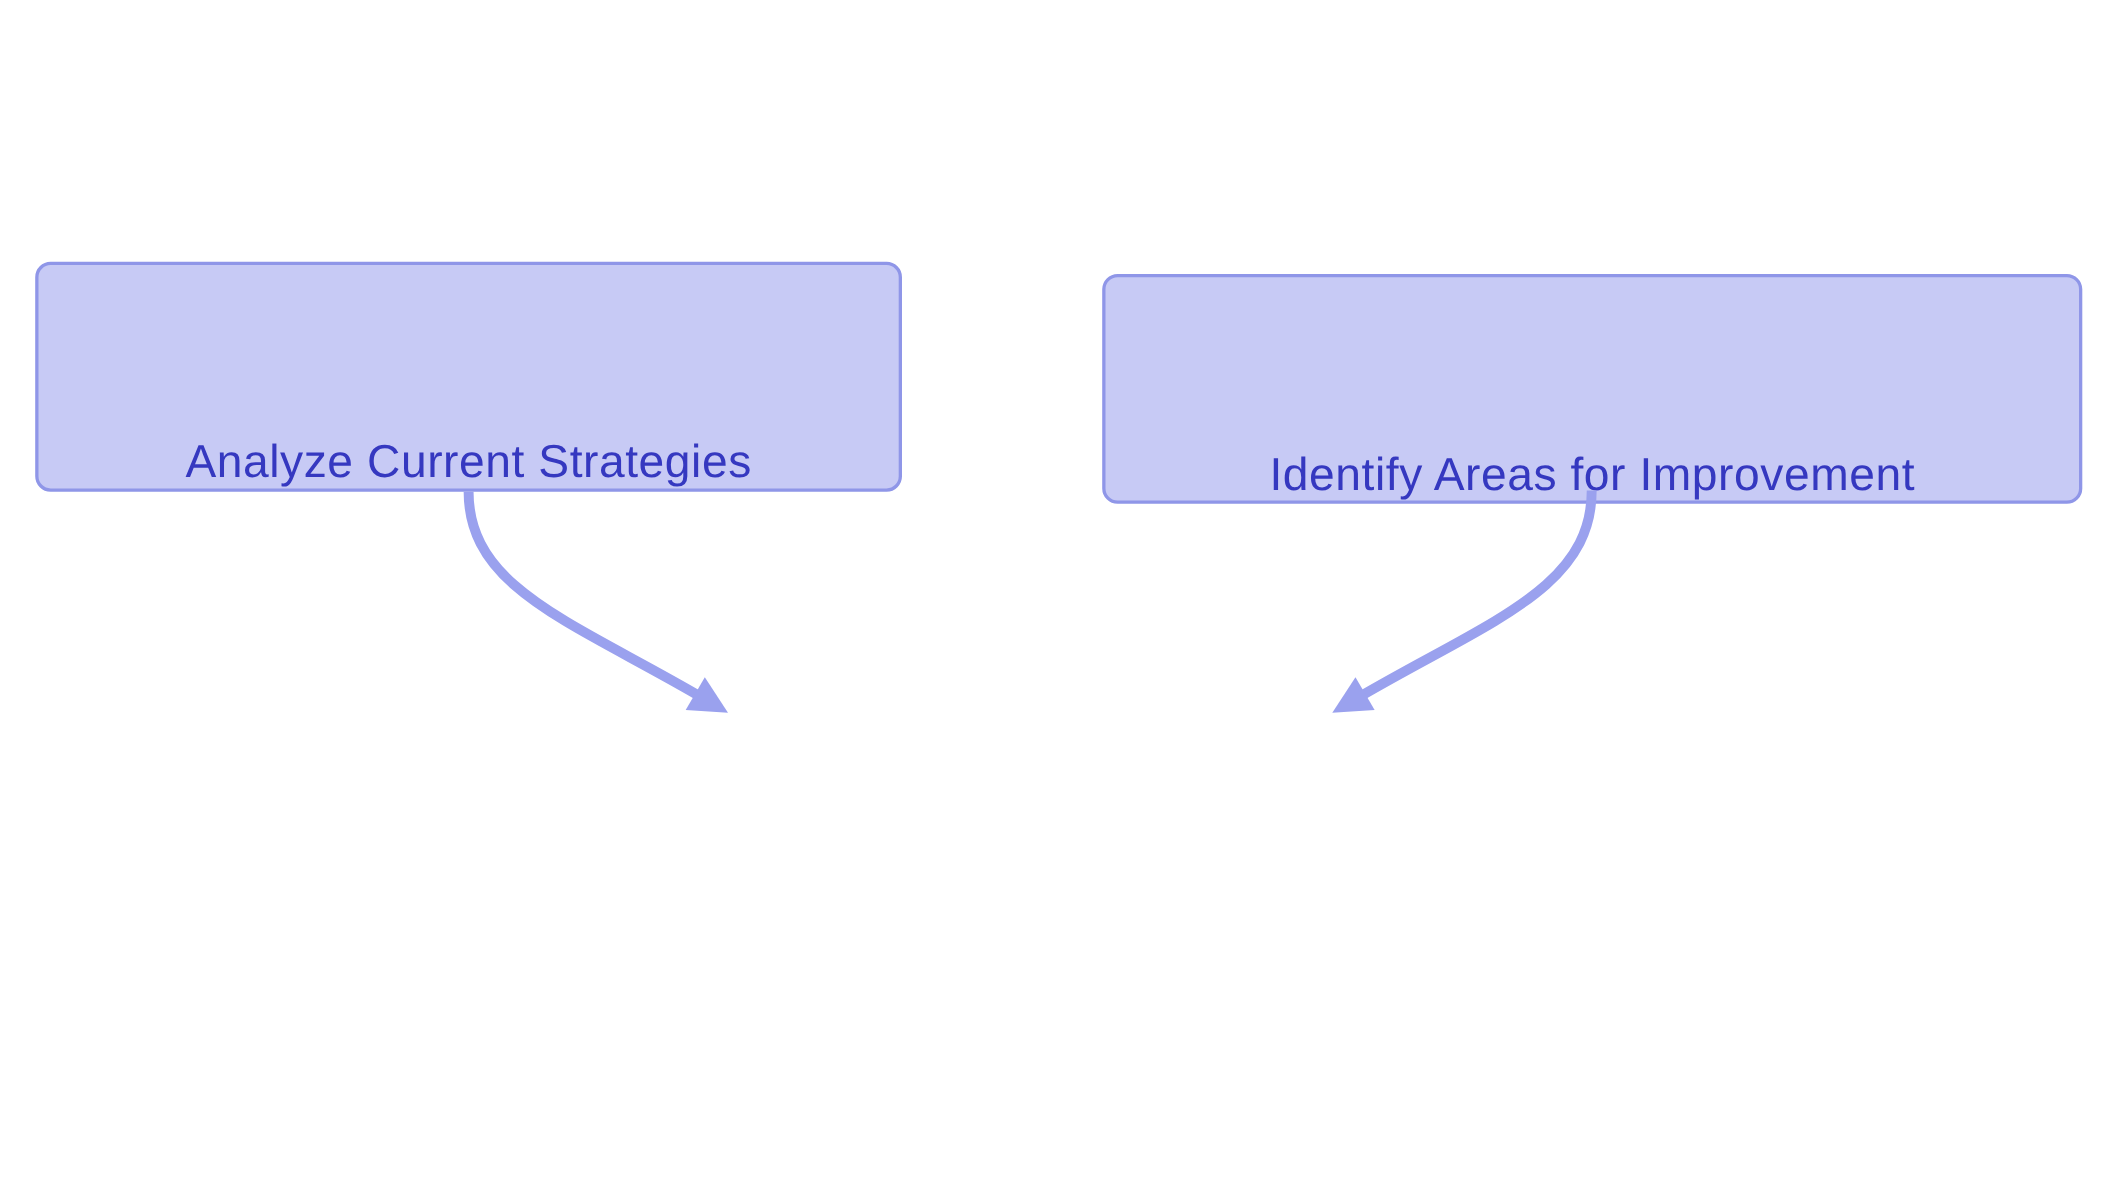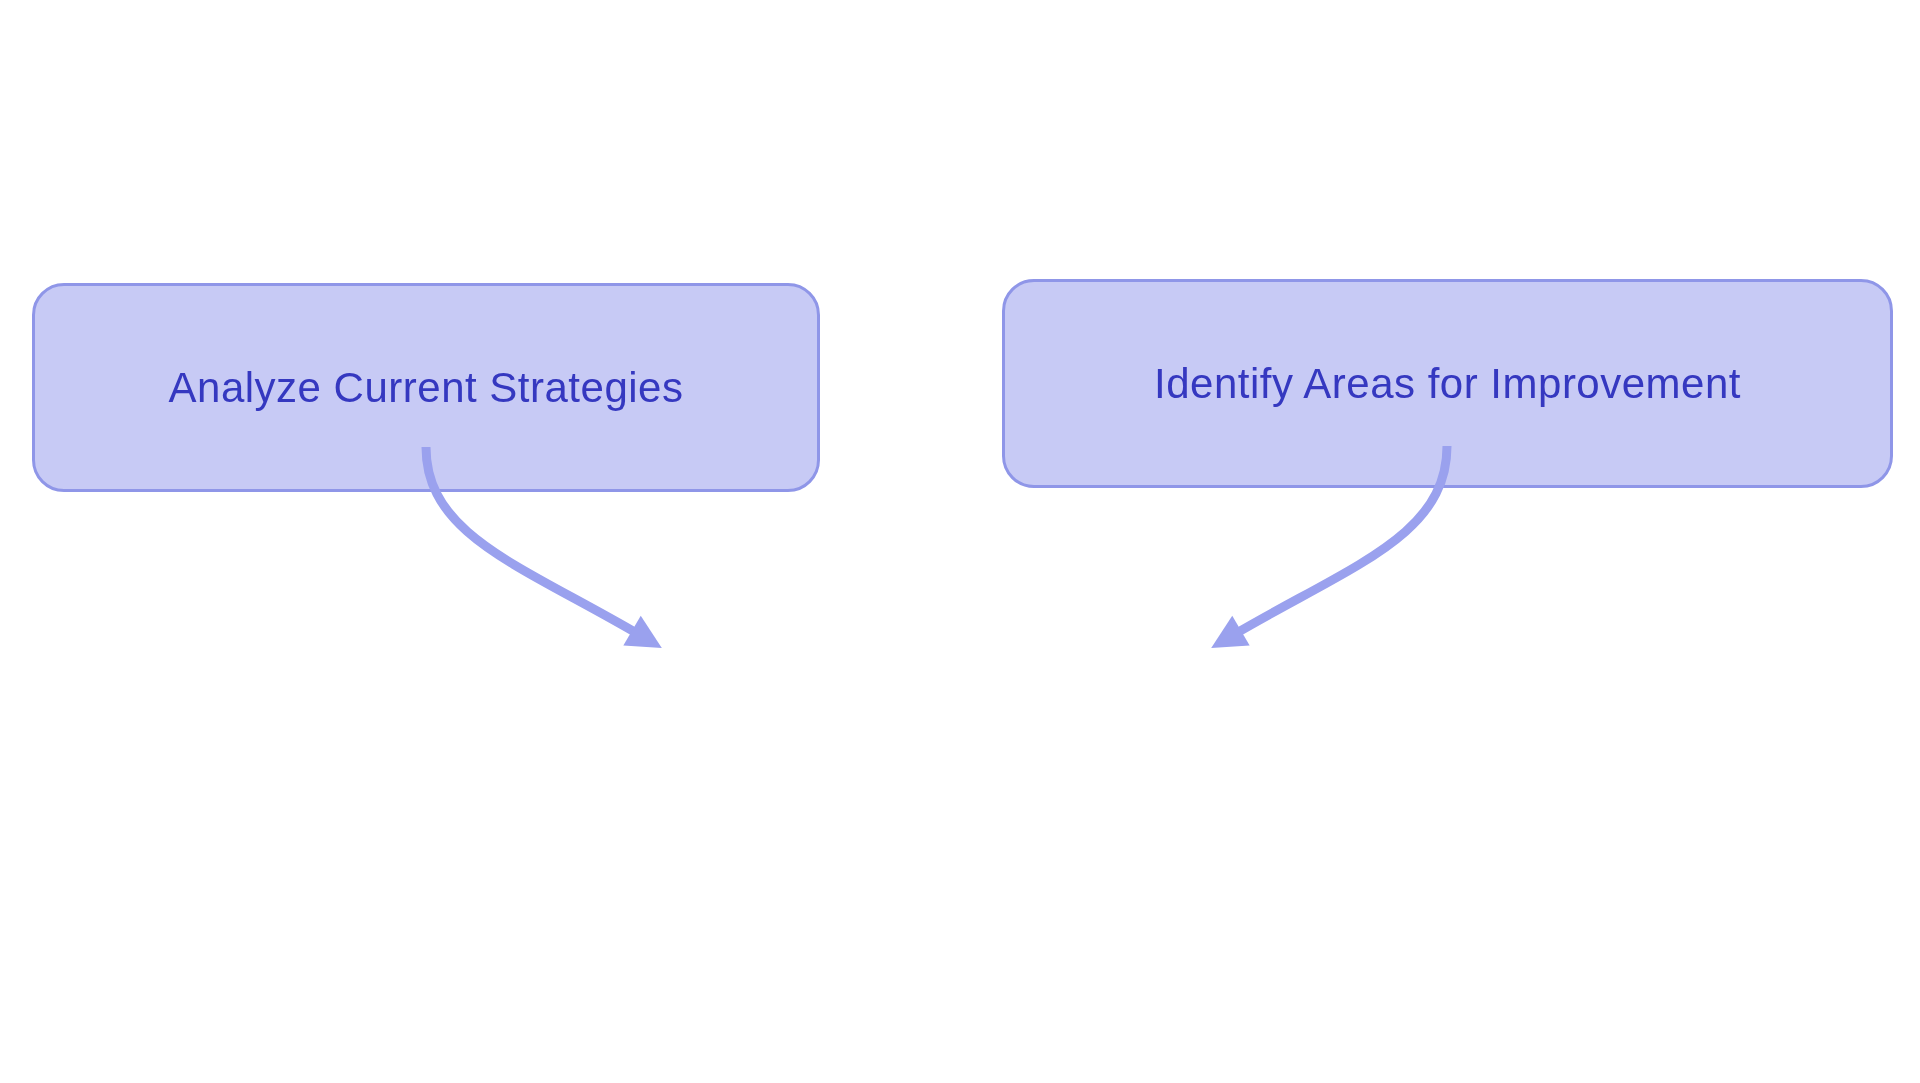--- a/index.html
+++ b/index.html
@@ -30,37 +30,36 @@
   .edge {
     fill: none;
     stroke: var(--arrow, #9aa1ee);
     stroke-width: 9;
   }
   .node {
     position: absolute;
     box-sizing: border-box;
     background: var(--node-fill, #c7caf5);
     border: 3px solid var(--node-border, #8f96e8);
-    border-radius: 32px;
+    border-radius: 14px;
     display: flex;
-    align-items: center;
+    align-items: flex-end;
     justify-content: center;
     z-index: 1;
-    margin-top: 45px;
   }
   .node-label {
     color: var(--node-text, #3538c0);
     font-size: 42px;
     font-weight: 500;
     letter-spacing: 0.5px;
     white-space: nowrap;
     text-align: center;
   }
   .node-analyze   { left: 32px;   top: 238px; width: 788px; height: 209px; }
-  .node-identify  { left: 1002px; top: 234px; width: 891px; height: 209px; }
+  .node-identify  { left: 1002px; top: 249px; width: 891px; height: 209px; }
   .node-implement { left: 559px;  top: 634px; width: 754px; height: 201px; }
 </style>
 </head>
 <body>
 
 <div class="diagram">
 
   <div class="node node-analyze">
     <span class="node-label">Analyze Current Strategies</span>
   </div>

